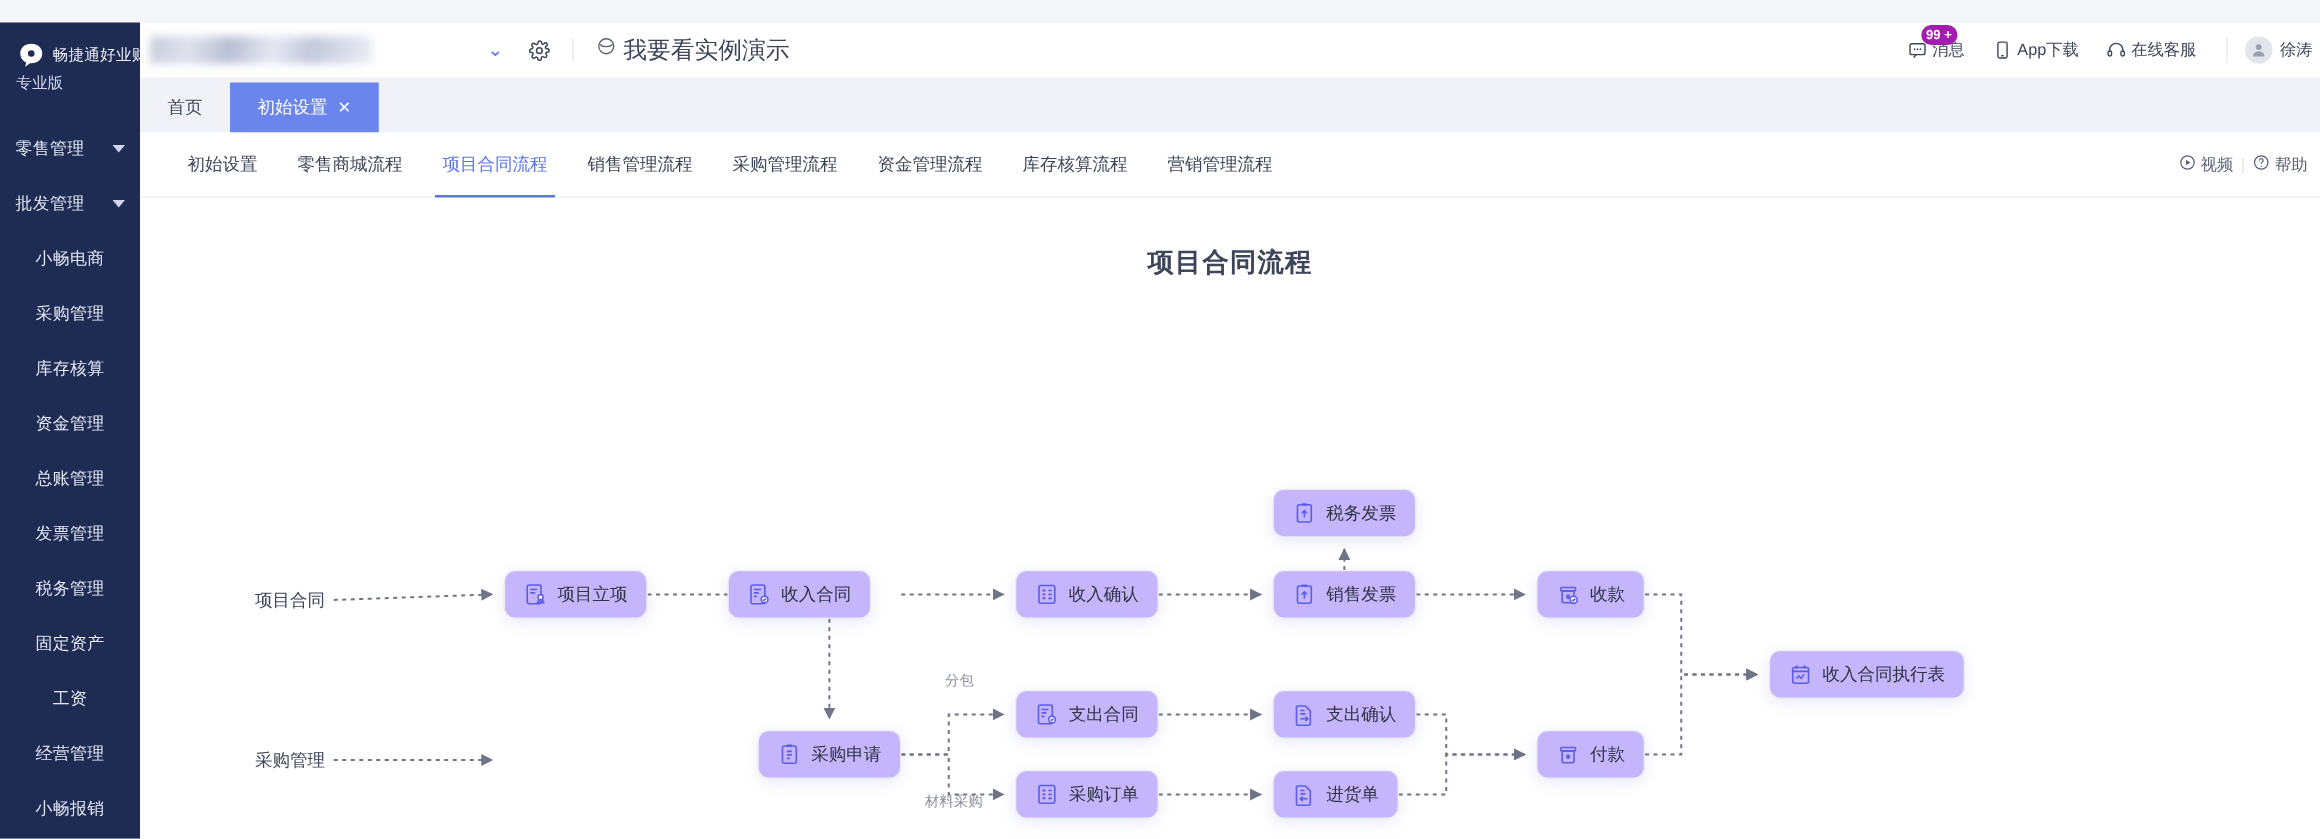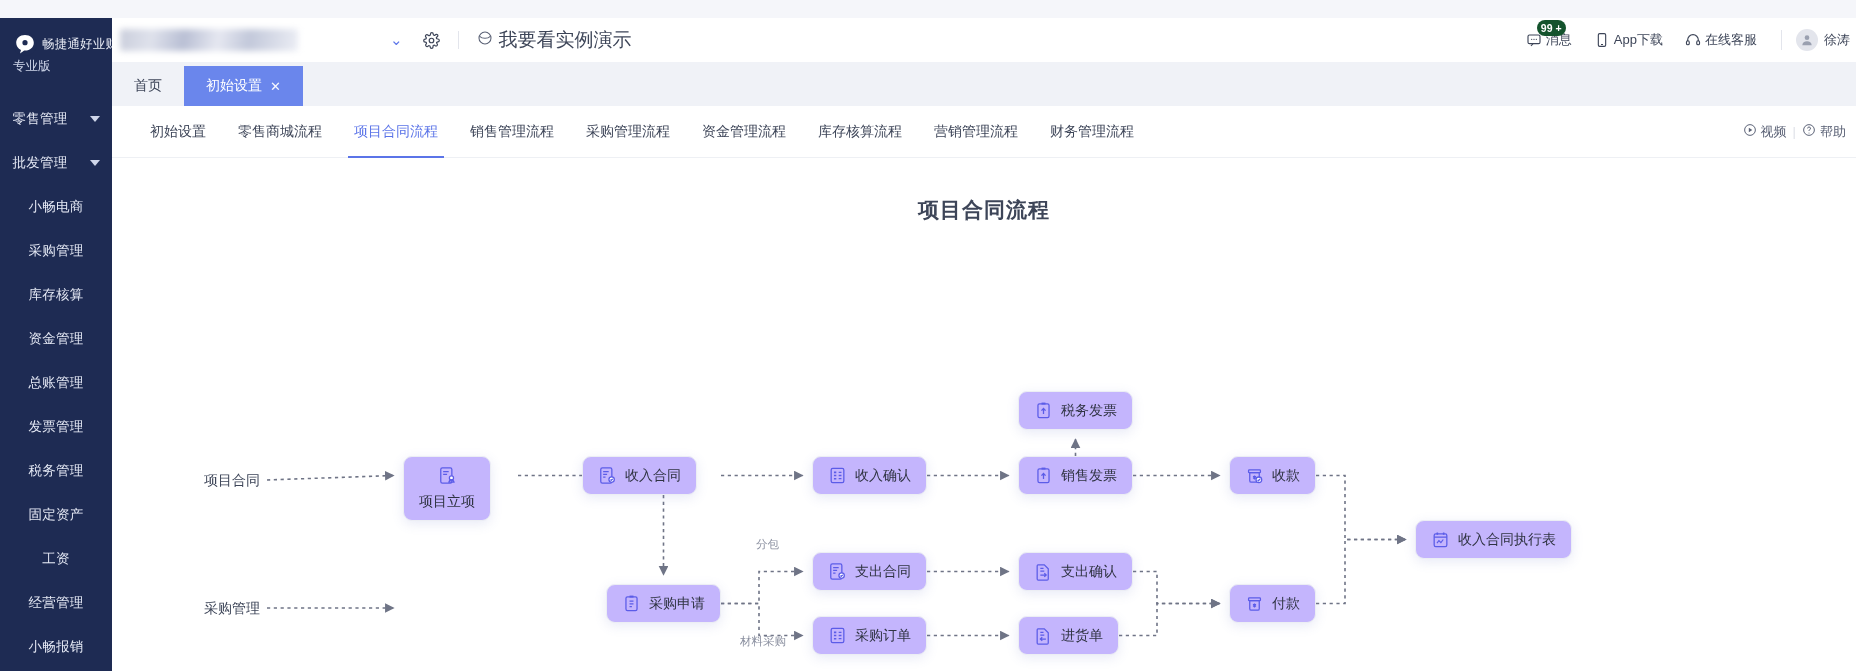--- a/index.html
+++ b/index.html
@@ -46,21 +46,21 @@
     background: linear-gradient(100deg,#c9cddb 0%,#dfe2ec 18%,#b9bfd4 36%,#e6e8f1 55%,#c2c8da 72%,#eceef5 100%);
     filter: blur(3.2px); border-radius: 2px;
   }
   .tb-chevron { margin-left: 92px; color: #5b74e8; font-size: 15px; cursor: pointer; }
   .tb-gear { margin-left: 20px; cursor: pointer; display:flex; }
   .tb-sep { width: 1px; height: 18px; background: #e3e5ec; margin: 0 18px; }
   .tb-demo { display: flex; align-items: center; gap: 6px; font-size: 19px; color: #3d4558; cursor: pointer; }
   .tb-right { margin-left: auto; display: flex; align-items: center; padding-right: 6px; }
   .tb-act { position: relative; display: flex; align-items: center; gap: 4px; font-size: 13px; color: #3d4558; margin-left: 22px; cursor: pointer; }
   .badge {
-    position: absolute; top: -11px; left: 11px; background: #14532d; color: #fff;
+    position: absolute; top: -11px; left: 11px; background: #a21caf; color: #fff;
     font-size: 10.5px; line-height: 1; padding: 2.5px 4px 3px; border-radius: 9px;
     font-weight: bold; white-space: nowrap;
   }
   .tb-divider { width: 1px; height: 20px; background: #e3e5ec; margin: 0 14px 0 24px; }
   .avatar {
     width: 22px; height: 22px; border-radius: 50%; background: #e3e5ec;
     display: flex; align-items: center; justify-content: center;
   }
   .user-name { font-size: 13px; color: #3d4558; margin-left: 6px; }
   .topline { position:absolute; left:112px; top:18px; right:0; height:1px; background:#e8eaf0; }
@@ -269,21 +269,20 @@
 
     <div class="subtabs" id="sub-tabs">
       <div class="stab">初始设置</div>
         <div class="stab">零售商城流程</div>
         <div class="stab active">项目合同流程</div>
         <div class="stab">销售管理流程</div>
         <div class="stab">采购管理流程</div>
         <div class="stab">资金管理流程</div>
         <div class="stab">库存核算流程</div>
         <div class="stab">营销管理流程</div>
-        <div class="stab">财务管理流程</div>
         <div class="subtabs-right">
         <div class="sr-item">
           <span>
             <svg width="14" height="14" viewBox="0 0 24 24" fill="none" stroke="#5a6175" stroke-width="1.7">
               <circle cx="12" cy="12" r="9.2"></circle>
                 <path d="M10 8.2 L16 12 L10 15.8 Z" fill="#5a6175" stroke="none"></path>
             </svg>
           </span>
           <span>视频</span>
         </div>
@@ -324,21 +323,21 @@
           <polyline points="815,347.5 897,347.5" fill="none" stroke="#6f7486" stroke-width="1.6" stroke-dasharray="3.2,3.6" marker-end="url(#ah)"></polyline>
           <polyline points="815,411.5 897,411.5" fill="none" stroke="#6f7486" stroke-width="1.6" stroke-dasharray="3.2,3.6" marker-end="url(#ah)"></polyline>
           <polyline points="1021,347.5 1045,347.5 1045,379.5 1108,379.5" fill="none" stroke="#6f7486" stroke-width="1.6" stroke-dasharray="3.2,3.6" marker-end="url(#ah)"></polyline>
           <polyline points="1007,411.5 1045,411.5 1045,379.5 1108,379.5" fill="none" stroke="#6f7486" stroke-width="1.6" stroke-dasharray="3.2,3.6" marker-end="url(#ah)"></polyline>
           <polyline points="1204,379.5 1233,379.5 1233,315.5 1294,315.5" fill="none" stroke="#6f7486" stroke-width="1.6" stroke-dasharray="3.2,3.6" marker-end="url(#ah)"></polyline>
         </svg>
     <div class="rowlabel" style="left: 92px; top: 248px;">项目合同</div>
         <div class="rowlabel" style="left: 92px; top: 376px;">采购管理</div>
         <div class="edgelabel" style="left: 644px; top: 313px;">分包</div>
         <div class="edgelabel" style="left: 628px; top: 410px;">材料采购</div>
-        <div class="node" style="left: 291px; top: 232px; flex-direction: column;">
+        <div class="node" style="left: 291px; top: 232px;">
           <span class="ico">
             <svg width="19" height="19" viewBox="0 0 24 24" fill="none" stroke="#5b5ce8" stroke-width="1.6">
               <rect x="3.5" y="2.5" width="14" height="19" rx="2"></rect>
               <path d="M6.5 7h7M6.5 10.5h5"></path>
               <circle cx="17" cy="15" r="2.6" fill="#fff"></circle>
               <path d="M13.8 20.5c.4-1.8 1.7-2.9 3.2-2.9s2.8 1.1 3.2 2.9z"></path>
             </svg>
           </span>
           <span>项目立项</span>
         </div>

